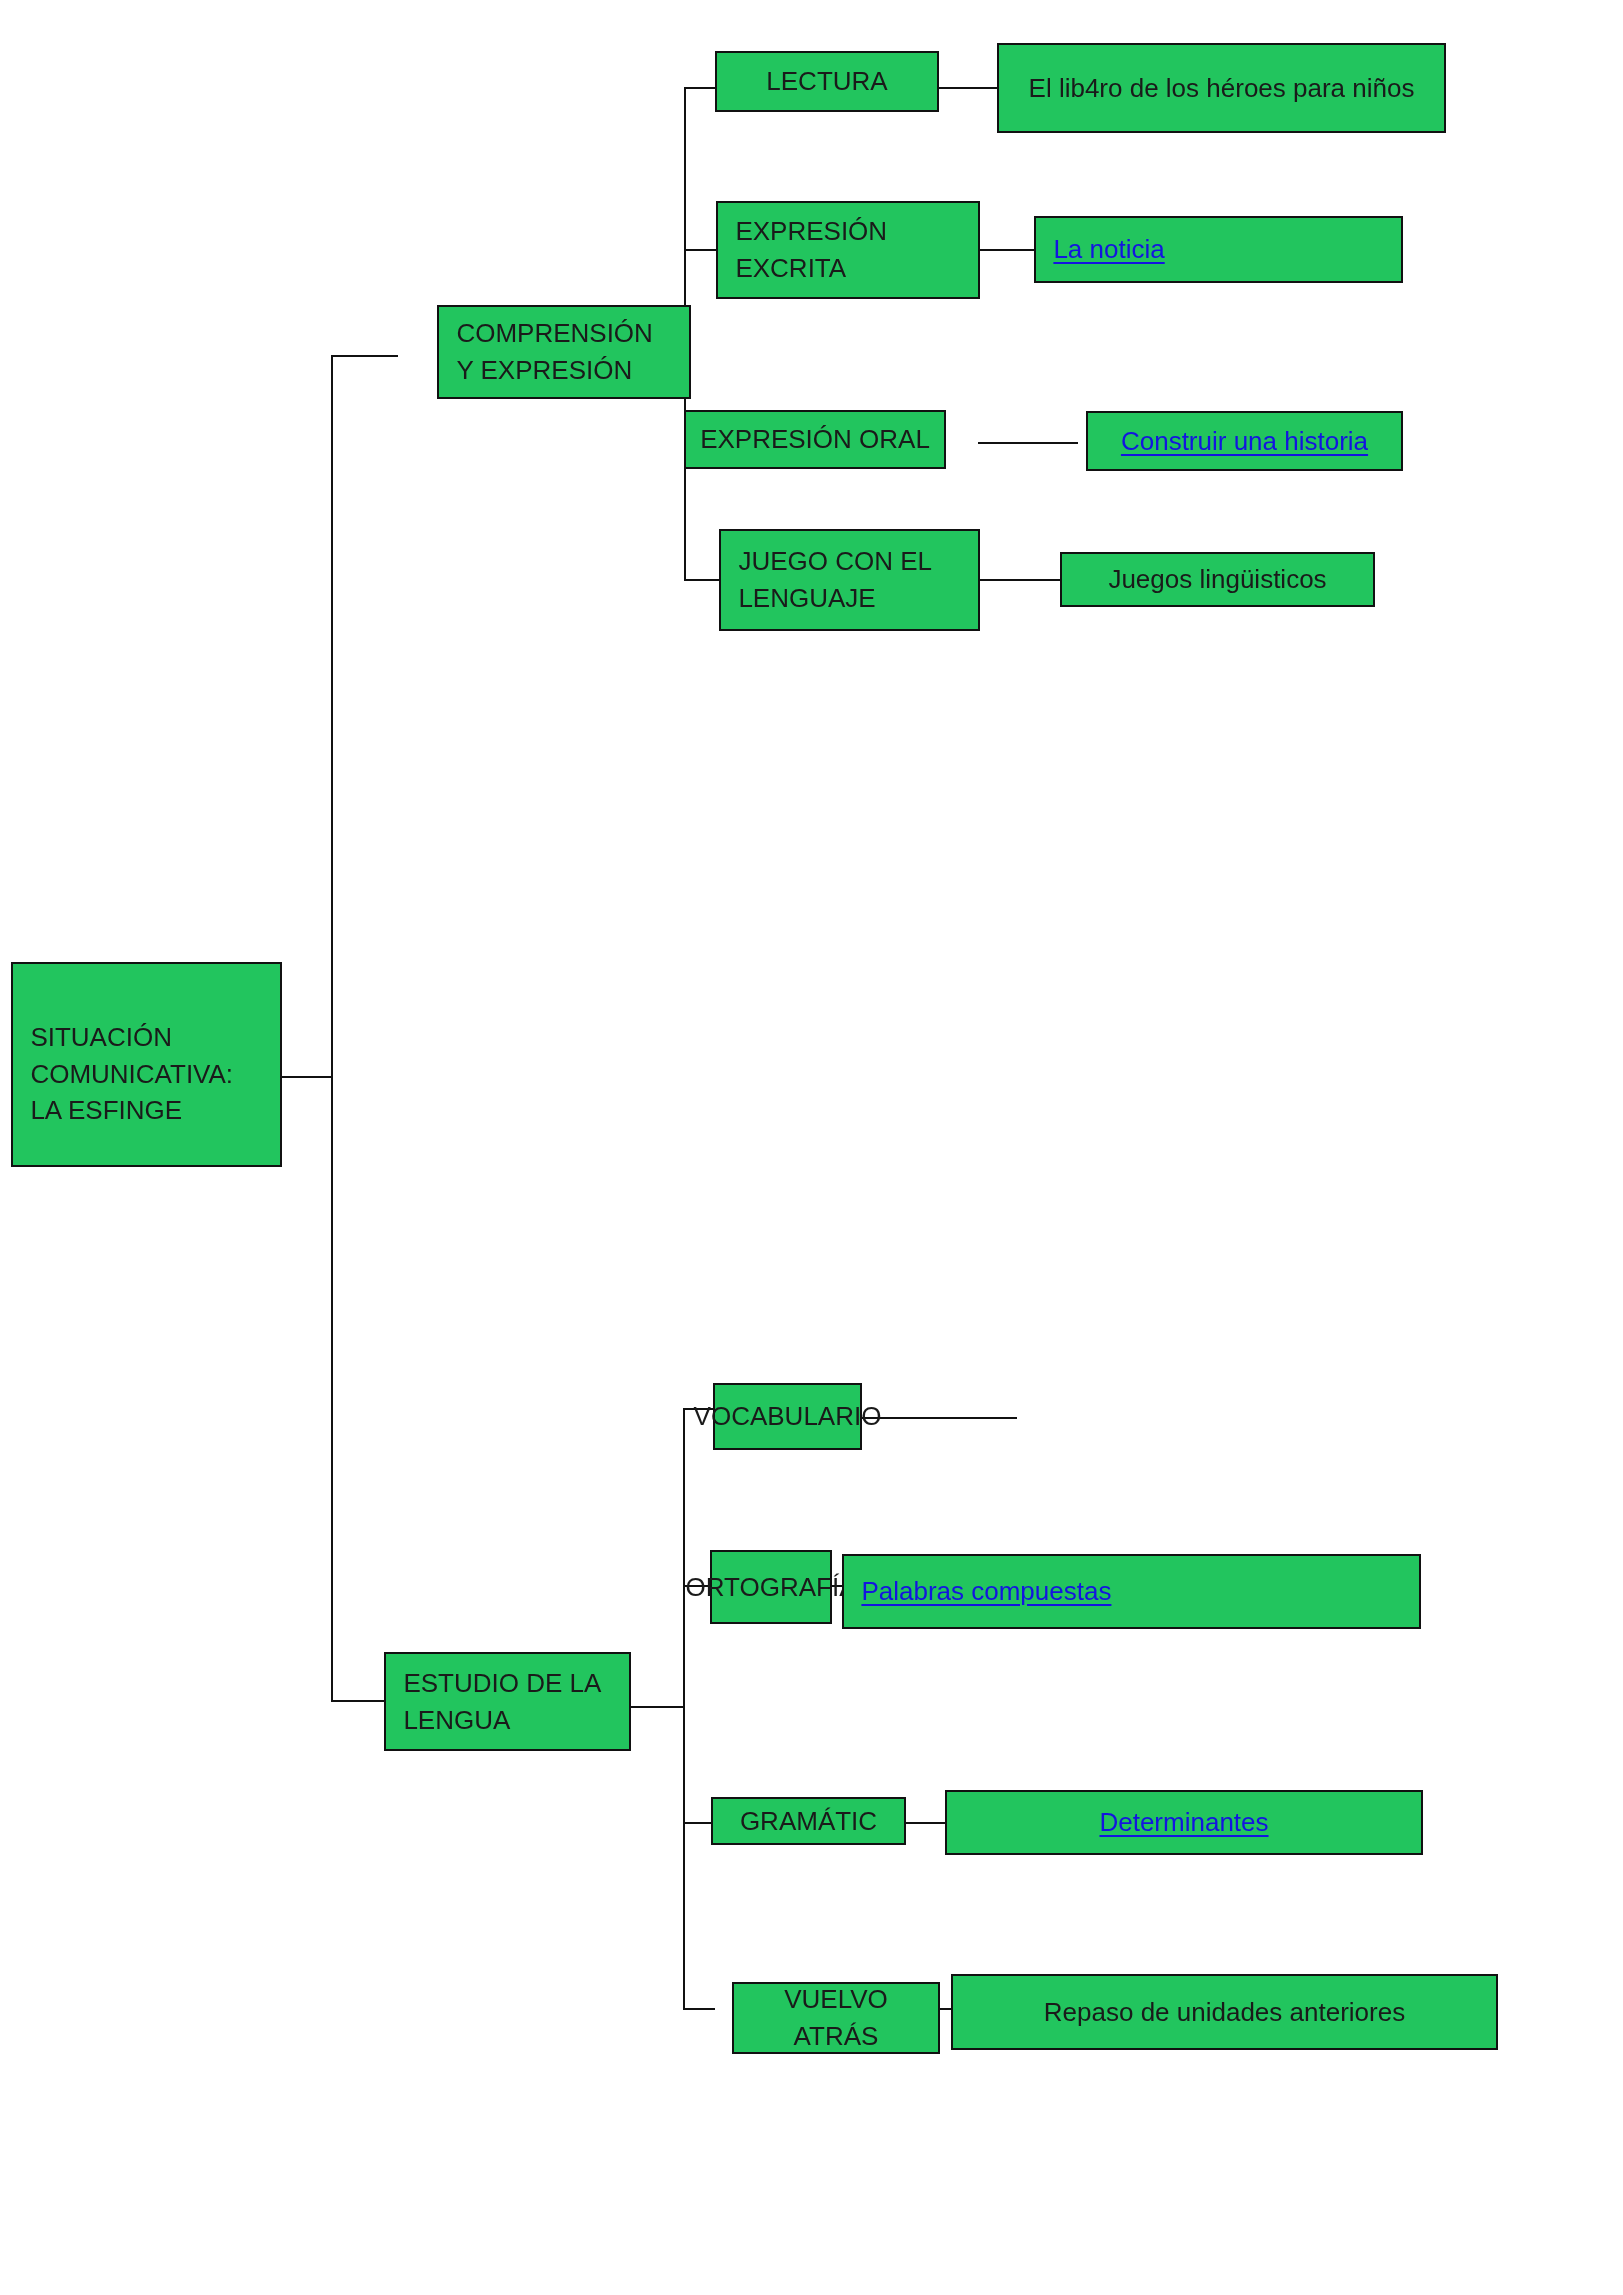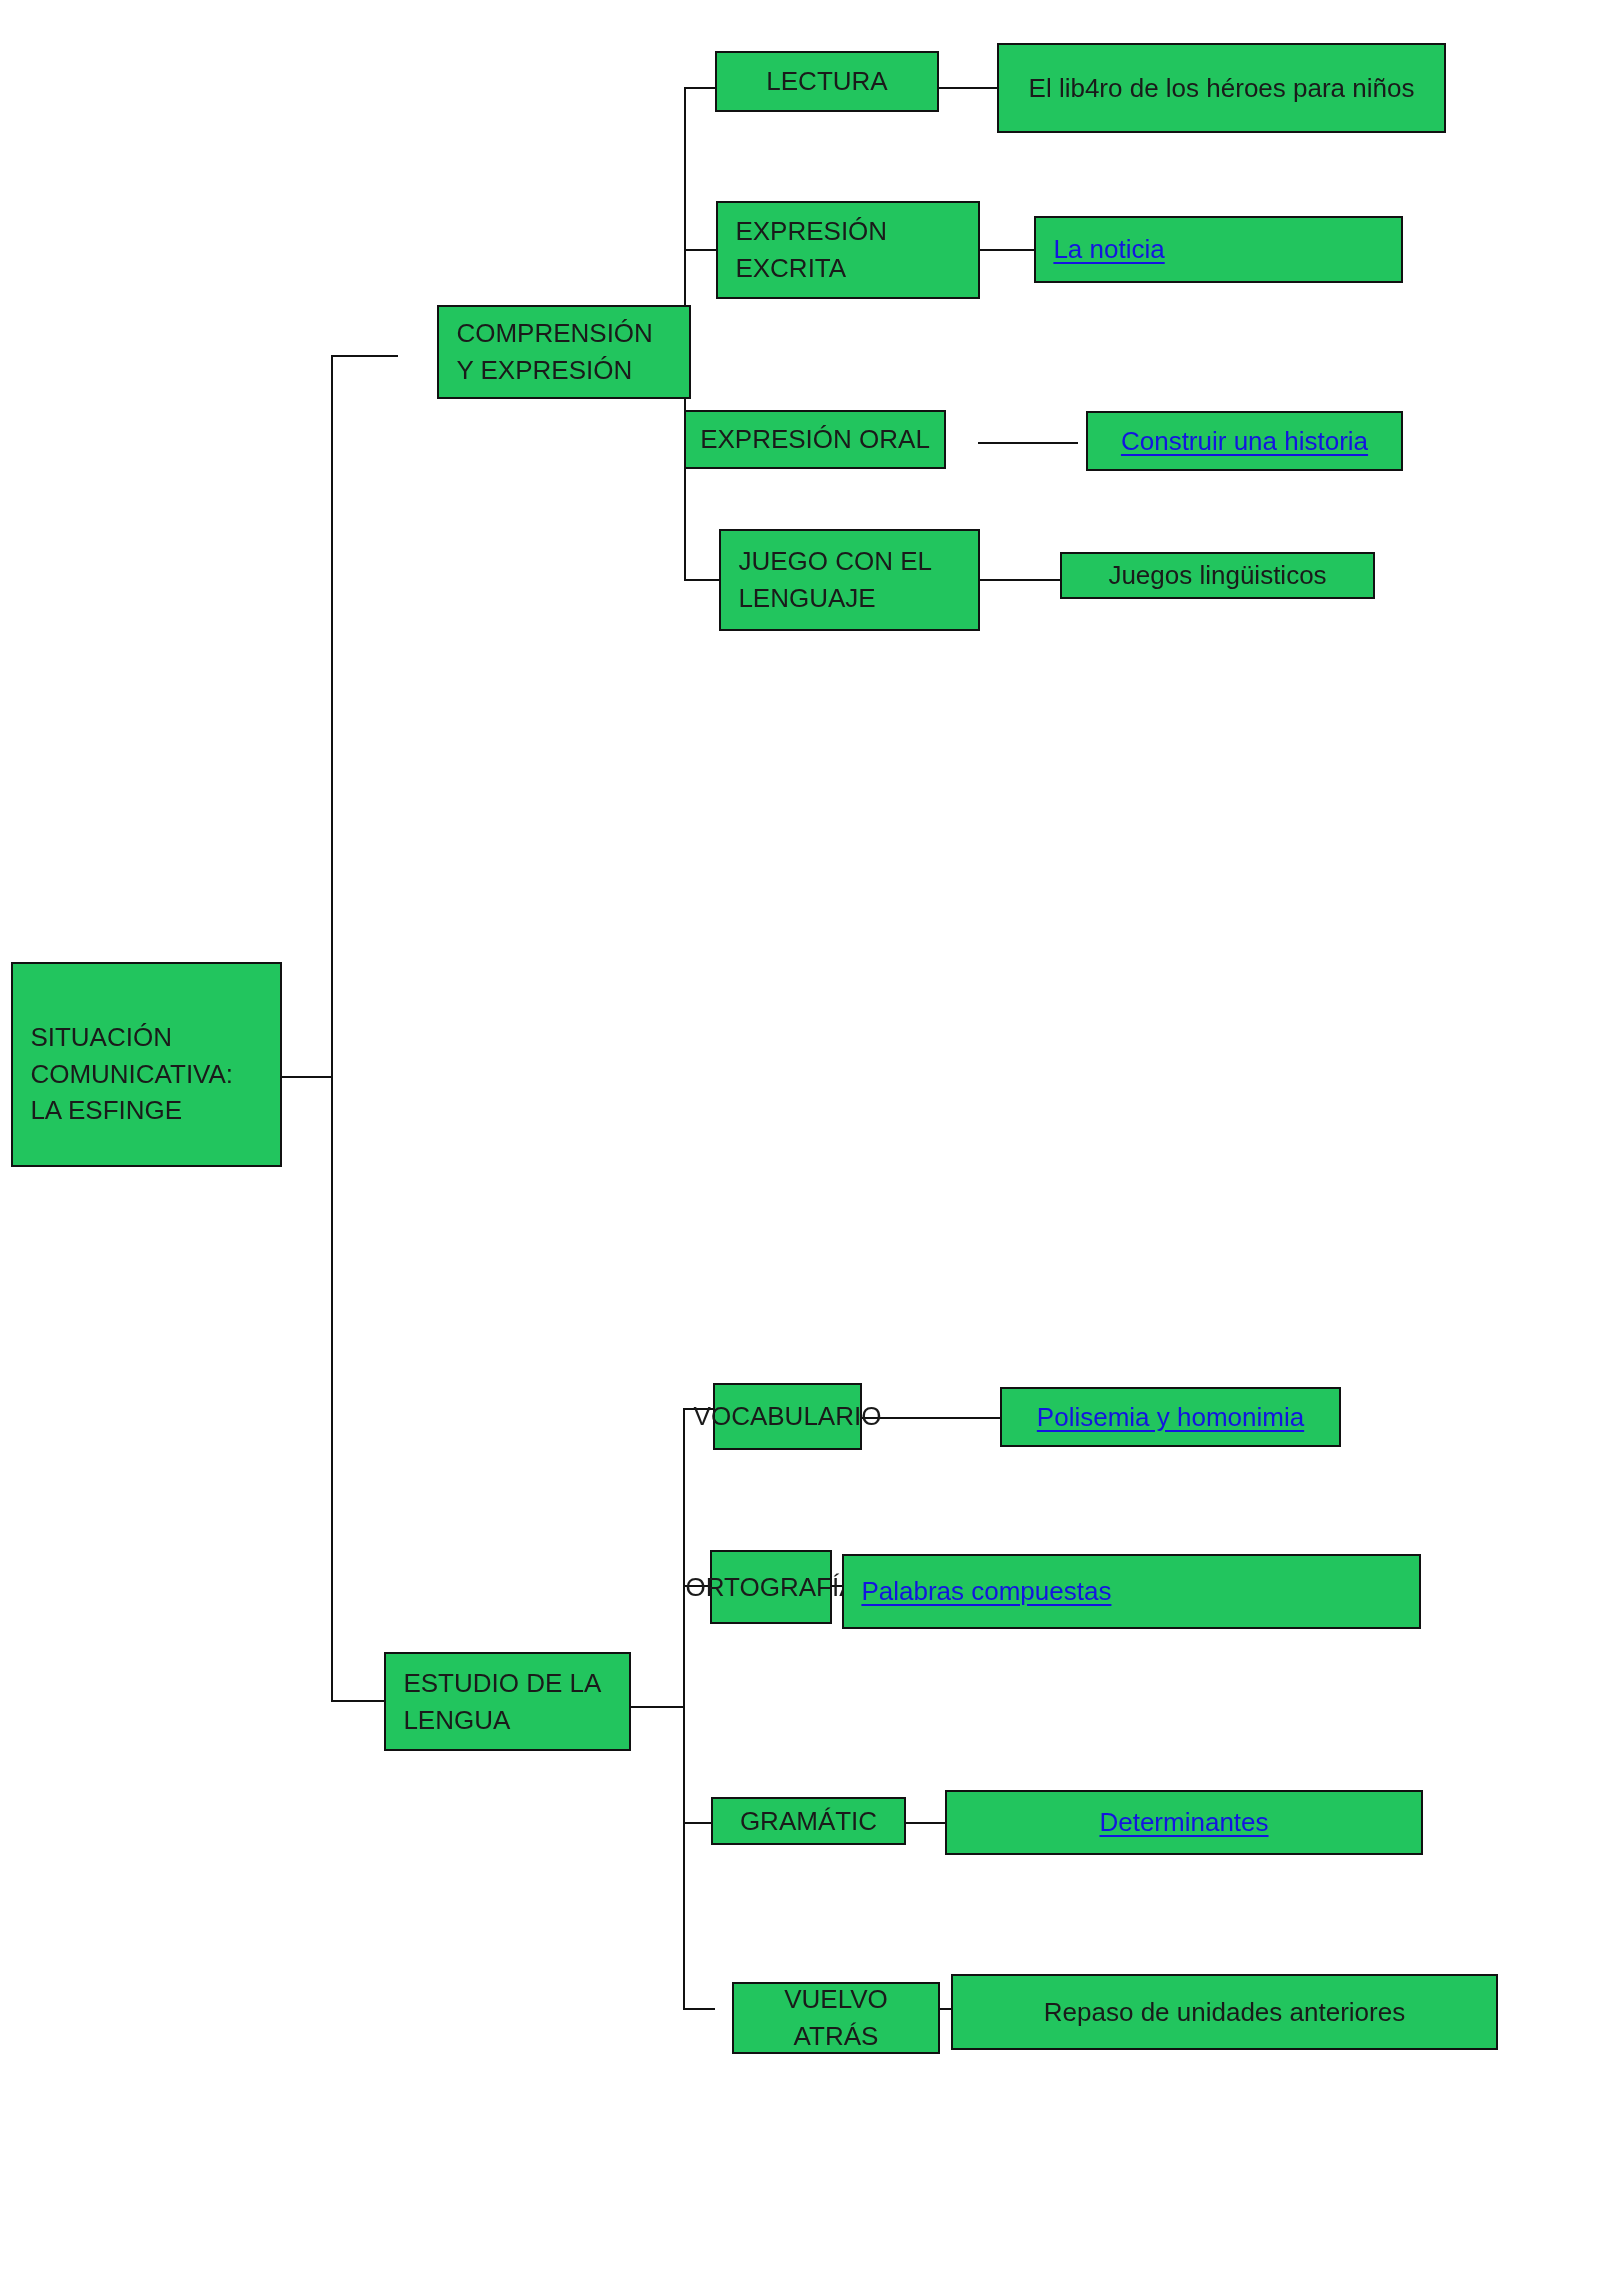--- a/index.html
+++ b/index.html
@@ -123,40 +123,37 @@
   <div class="node link center-text" style="left:1086px; top:411px; width:317px; height:60px;">
     <span class="txt">Construir una historia</span>
   </div>
 
   <div class="hline" style="left:684px; top:579px; width:36px;"></div>
   <div class="node two-line" style="left:719px; top:529px; width:261px; height:102px;">
     <span class="txt">JUEGO CON EL
 LENGUAJE</span>
   </div>
   <div class="hline" style="left:980px; top:579px; width:82px;"></div>
-  <div class="node center-text" style="left:1060px; top:552px; width:315px; height:47px;">
+  <div class="node center-text" style="left:1060px; top:552px; width:315px; height:55px;">
     <span class="txt">Juegos lingüisticos</span>
   </div>
 
   <div class="node two-line" style="left:384px; top:1652px; width:247px; height:99px;">
     <span class="txt">ESTUDIO DE LA
 LENGUA</span>
   </div>
 
   <div class="hline" style="left:630px; top:1706px; width:55px;"></div>
   <div class="vline" style="left:683px; top:1408px; height:602px;"></div>
 
   <div class="hline" style="left:683px; top:1408px; width:33px;"></div>
   <div class="node center-text" style="left:713px; top:1383px; width:149px; height:67px;">
     <span class="txt">VOCABULARIO</span>
   </div>
   <div class="hline" style="left:862px; top:1417px; width:155px;"></div>
-  <div class="node link center-text" style="left:1000px; top:1387px; width:341px; height:60px;">
-    <span class="txt">Polisemia y homonimia</span>
-  </div>
 
   <div class="hline" style="left:683px; top:1585px; width:32px;"></div>
   <div class="node center-text" style="left:710px; top:1550px; width:122px; height:74px;">
     <span class="txt">ORTOGRAFÍA</span>
   </div>
   <div class="hline" style="left:829px; top:1585px; width:32px;"></div>
   <div class="node link" style="left:842px; top:1554px; width:579px; height:75px;">
     <span class="txt">Palabras compuestas</span>
   </div>
 

